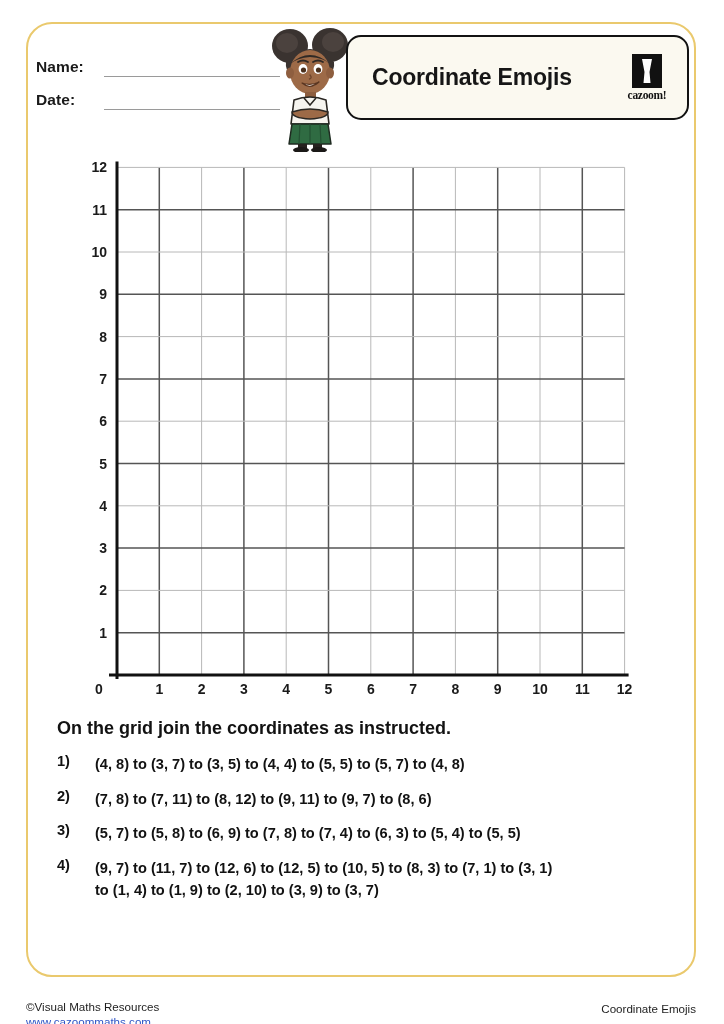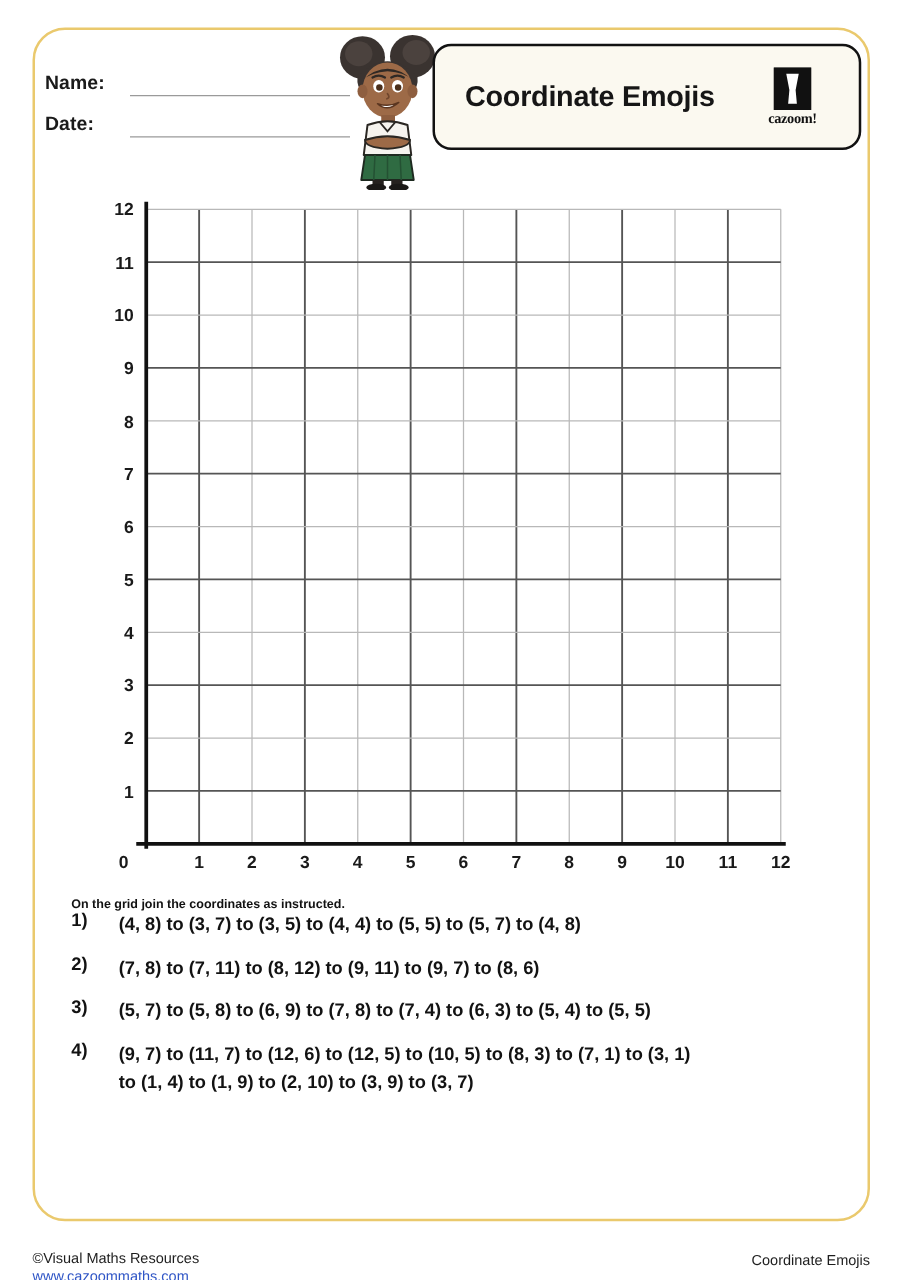--- a/index.html
+++ b/index.html
@@ -89,21 +89,21 @@
   }
   .title-text {
     font-size: 23px;
     font-weight: bold;
     letter-spacing: -0.2px;
     margin-left: 24px;
     flex: 1;
     color: #161616;
   }
   .logo {
-    margin-right: 31px;
+    margin-right: 18px;
     width: 44px;
     text-align: center;
   }
   .logo-mark {
     width: 30px;
     height: 34px;
     background: #111;
     margin: 0 auto;
     position: relative;
   }
@@ -144,22 +144,23 @@
   }
 
   
   .questions {
     position: absolute;
     left: 57px;
     top: 718px;
     width: 620px;
   }
   .instruction {
-    font-size: 10px;
-    font-weight: bold;
+    font-size: 18px;
+    font-weight: bold;
+    margin-bottom: 14px;
     color: #121212;
   }
   .q-row {
     display: flex;
     margin-bottom: 12px;
     font-size: 14.6px;
     font-weight: bold;
     color: #121212;
   }
   .q-num {

